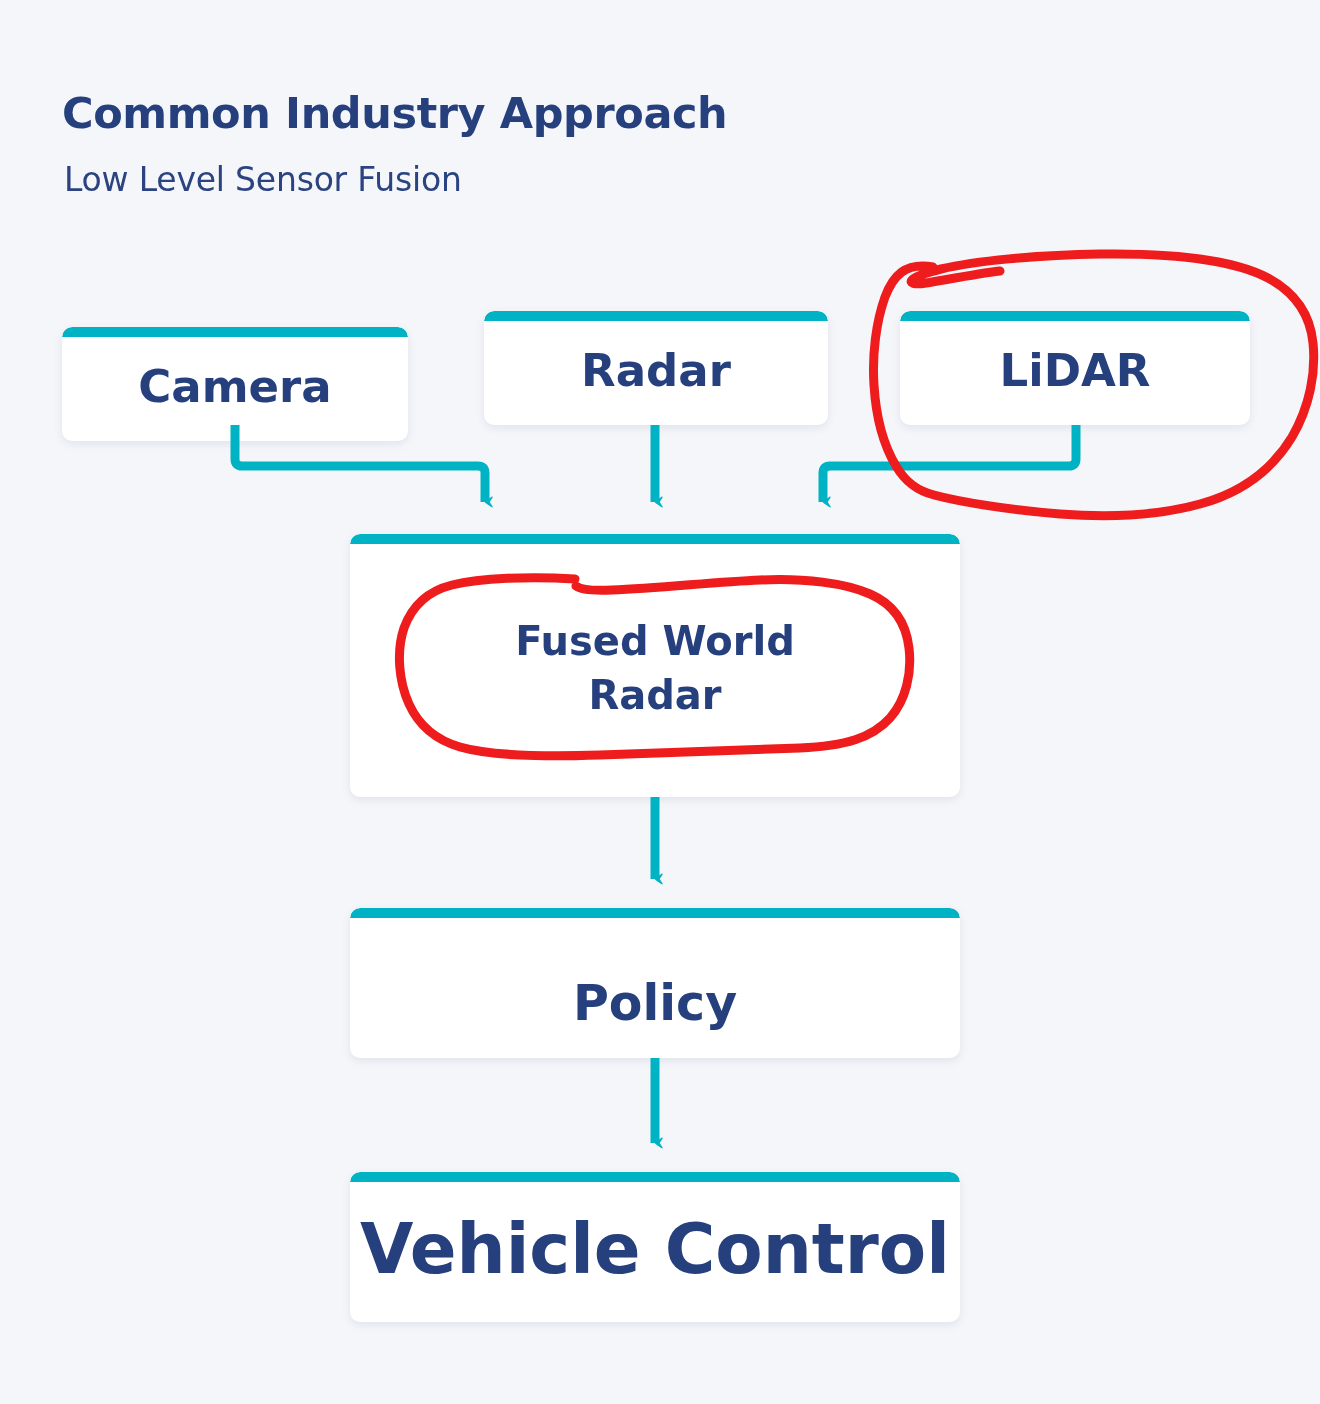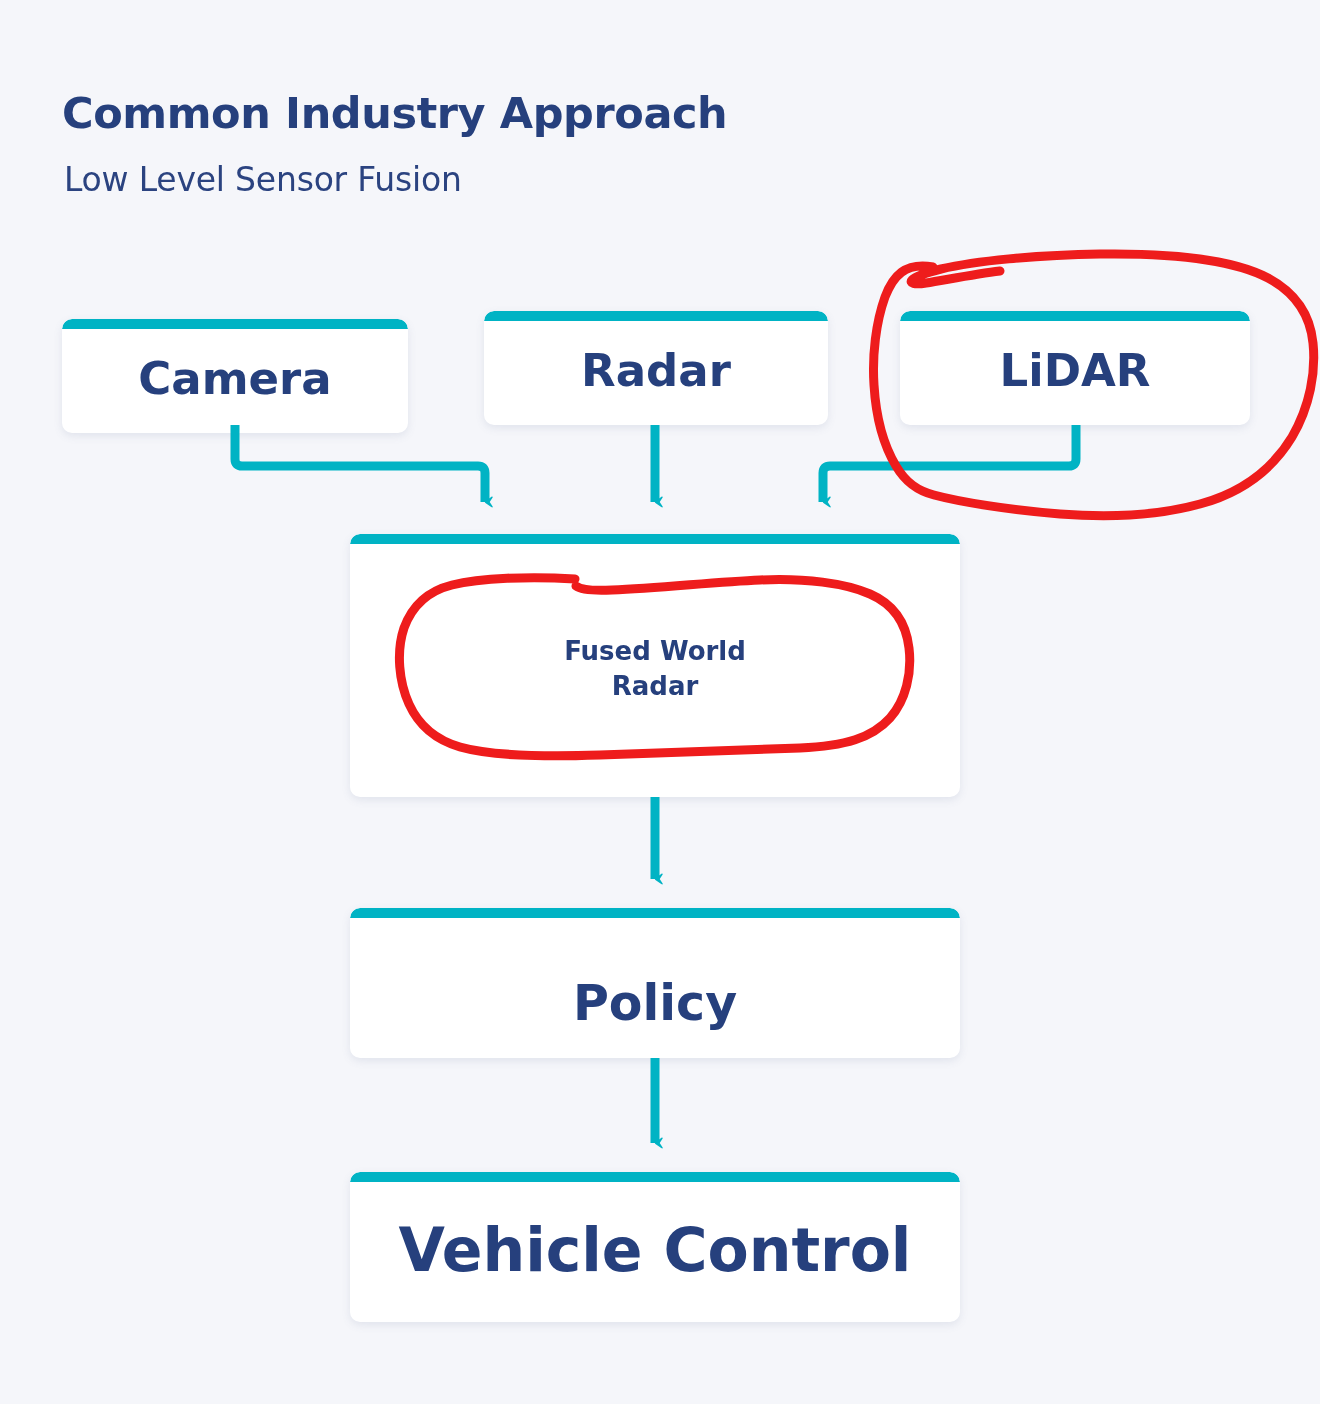--- a/index.html
+++ b/index.html
@@ -66,35 +66,35 @@
   .node .node-label {
     position: relative;
     z-index: 2;
     color: #26407d;
     font-weight: 700;
     text-align: center;
     line-height: 1.18;
     padding-top: 6px;
   }
 
-  #node-camera  { left: 62px;  top: 319px;  width: 346px; height: 114px; }
+  #node-camera  { left: 62px;  top: 327px;  width: 346px; height: 114px; }
   #node-radar   { left: 484px; top: 311px;  width: 344px; height: 114px; }
   #node-lidar   { left: 900px; top: 311px;  width: 350px; height: 114px; }
   #node-camera .node-label,
   #node-radar  .node-label,
   #node-lidar  .node-label { font-size: 45px; }
 
   #node-fused   { left: 350px; top: 534px;  width: 610px; height: 263px; }
-  #node-fused .node-label { font-size: 26px; line-height: 1.33; }
+  #node-fused .node-label { font-size: 40px; line-height: 1.33; }
 
   #node-policy  { left: 350px; top: 908px;  width: 610px; height: 150px; }
   #node-policy .node-label { font-size: 49px; margin-top: 36px; }
 
   #node-vehicle { left: 350px; top: 1172px; width: 610px; height: 150px; }
-  #node-vehicle .node-label { font-size: 60px; }
+  #node-vehicle .node-label { font-size: 69px; }
 
   
   .overlay {
     position: absolute;
     left: 0;
     top: 0;
     width: 1320px;
     height: 1404px;
     pointer-events: none;
   }

